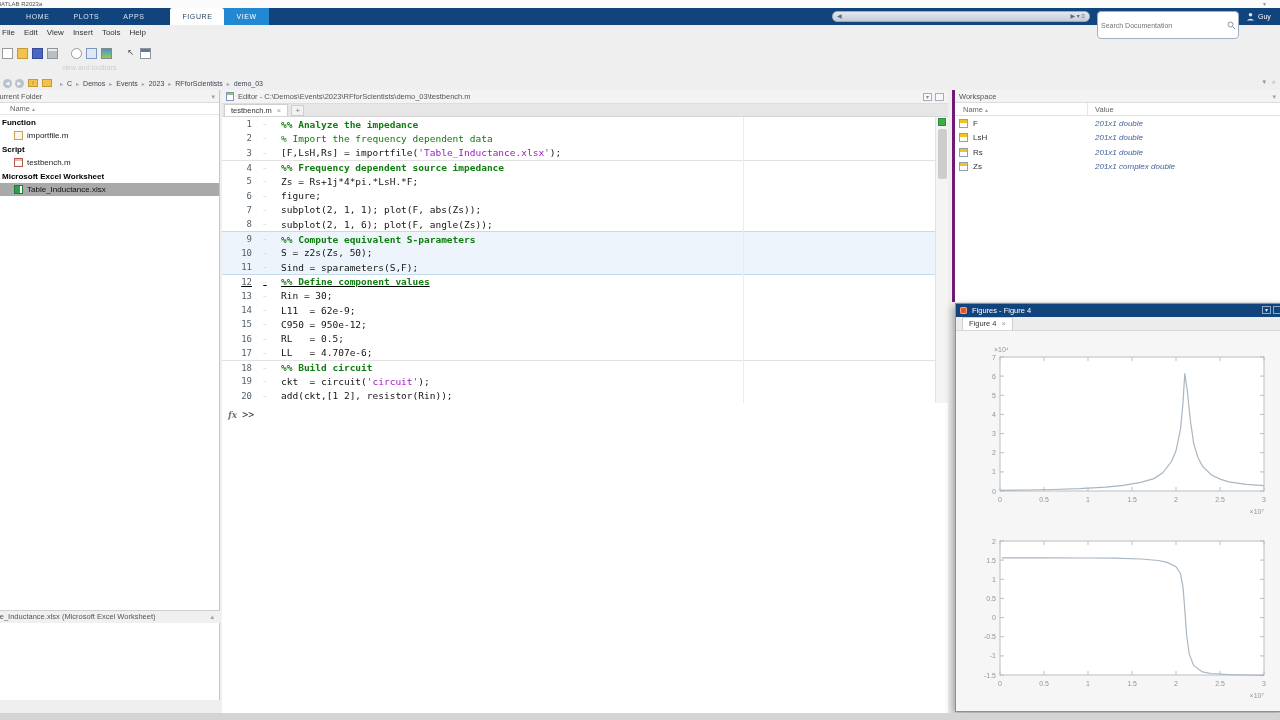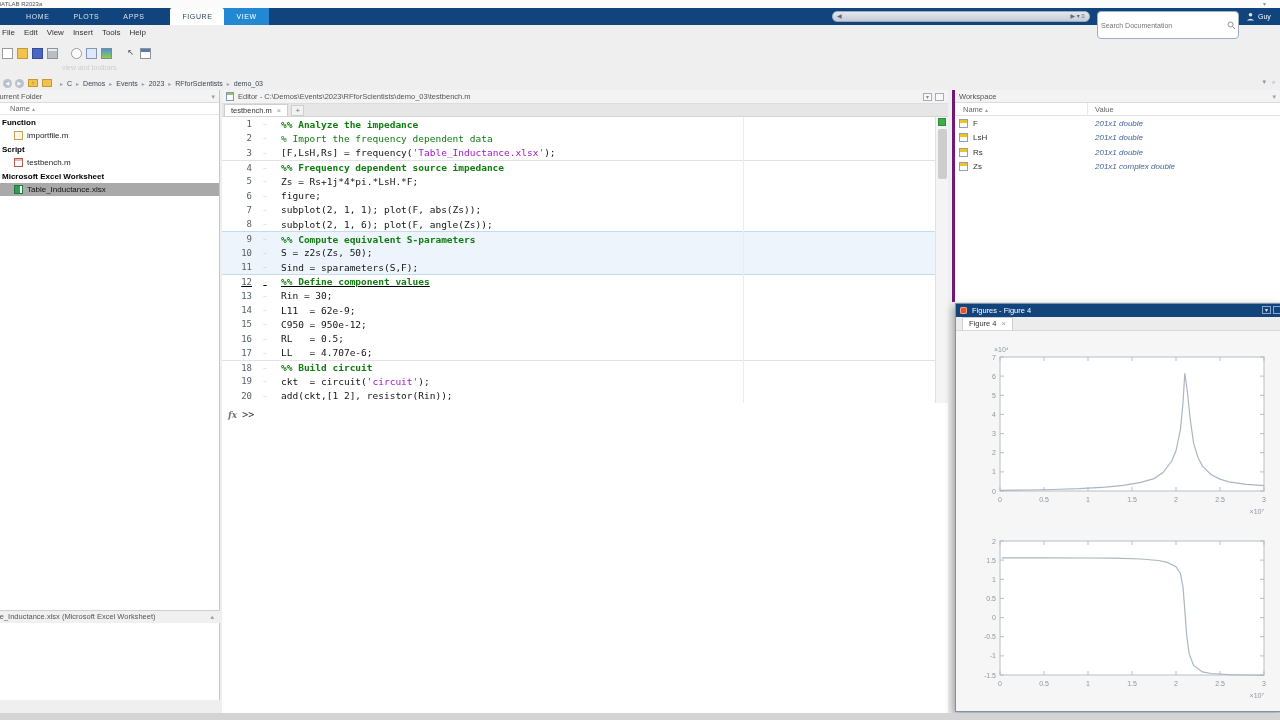--- a/index.html
+++ b/index.html
@@ -299,21 +299,21 @@
           <span class="codetxt"><span class="tok-section">%% Analyze the impedance</span></span>
         </div>
         <div class="code-row">
           <span class="ln">2</span>
           <span class="dash">–</span>
           <span class="codetxt"><span class="tok-comment">% Import the frequency dependent data</span></span>
         </div>
         <div class="code-row">
           <span class="ln">3</span>
           <span class="dash">–</span>
-          <span class="codetxt"><span class="tok-code">[F,LsH,Rs] = frequency(</span><span class="tok-string">'Table_Inductance.xlsx'</span><span class="tok-code">);</span></span>
+          <span class="codetxt"><span class="tok-code">[F,LsH,Rs] = importfile(</span><span class="tok-string">'Table_Inductance.xlsx'</span><span class="tok-code">);</span></span>
         </div>
         <div class="code-row" style="border-top: 1px solid rgb(226, 226, 226);">
           <span class="ln">4</span>
           <span class="dash">–</span>
           <span class="codetxt"><span class="tok-section">%% Frequency dependent source impedance</span></span>
         </div>
         <div class="code-row">
           <span class="ln">5</span>
           <span class="dash">–</span>
           <span class="codetxt"><span class="tok-code">Zs = Rs+1j*4*pi.*LsH.*F;</span></span>

